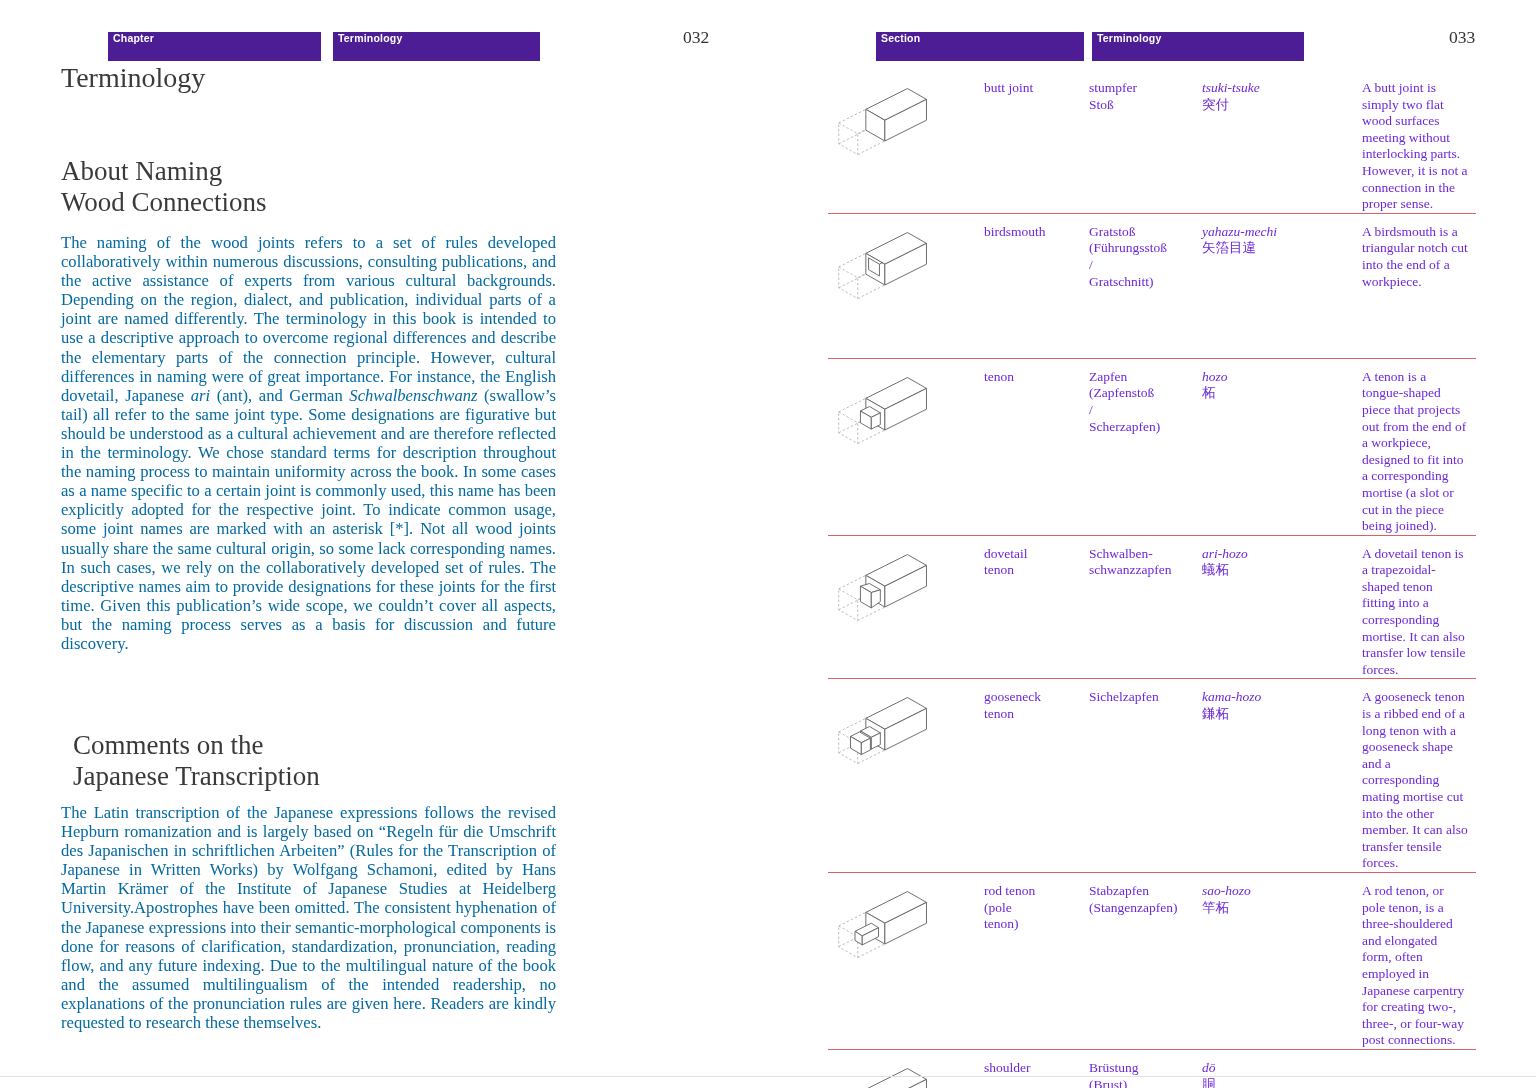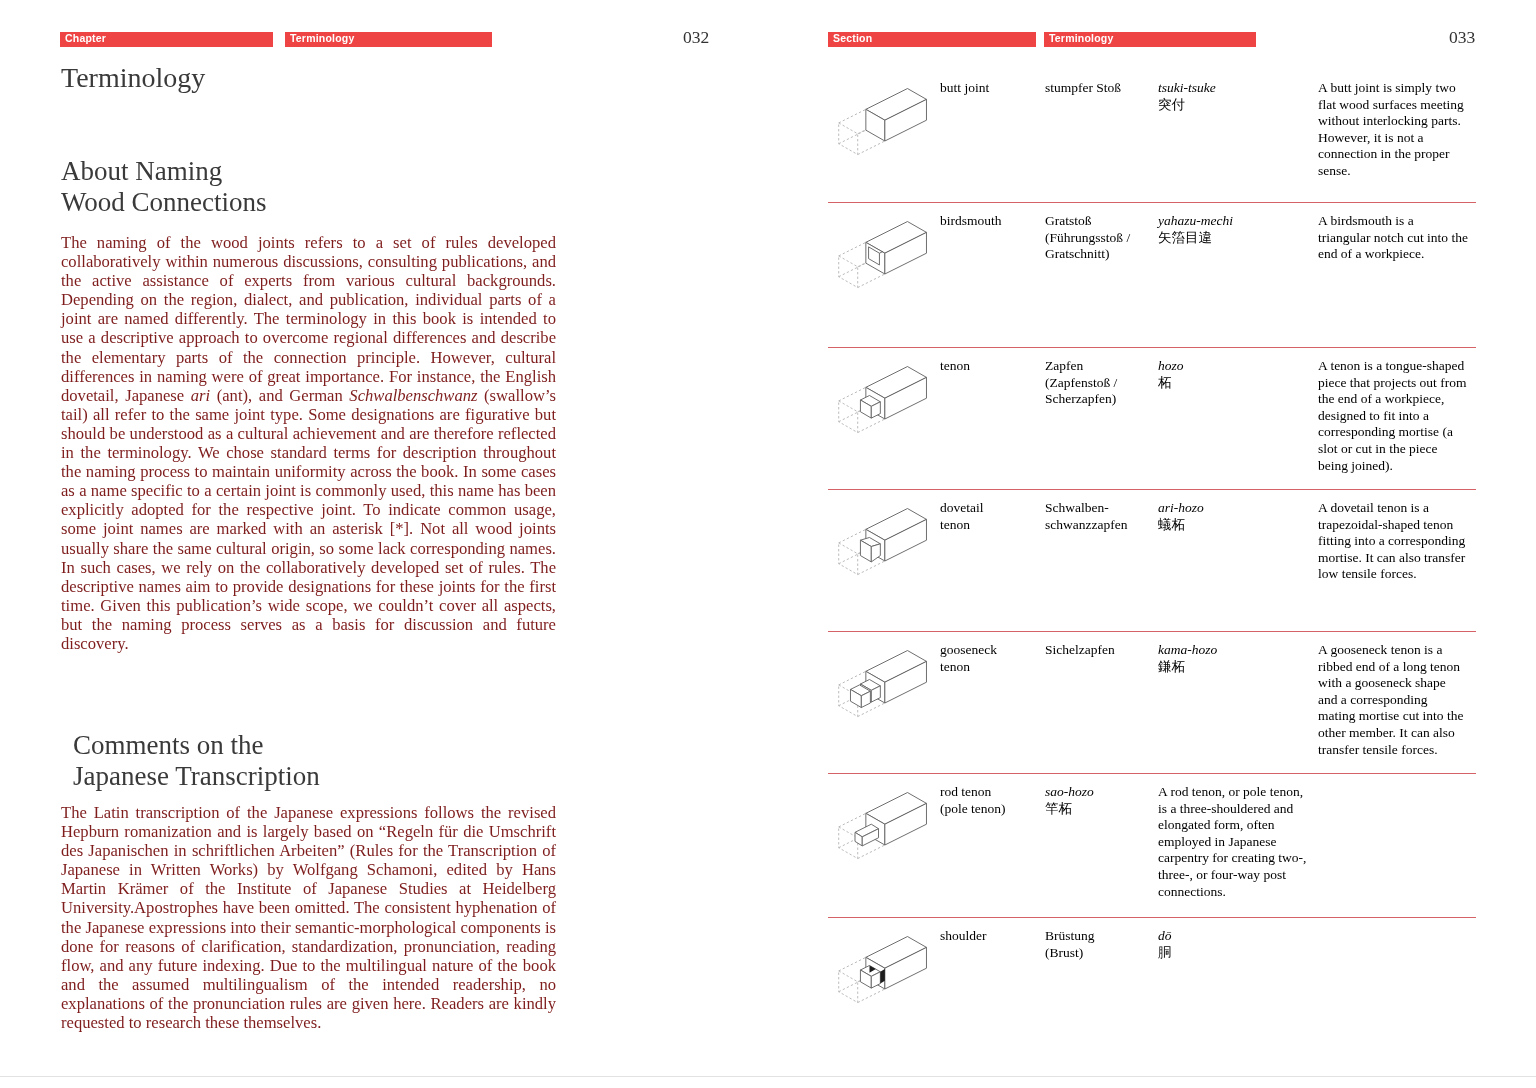--- a/index.html
+++ b/index.html
@@ -2,59 +2,59 @@
 <html><head>
 <meta charset="utf-8">
 <style>
   html,body{margin:0;padding:0;}
   body{
     width:1536px;height:1088px;position:relative;background:#ffffff;overflow:hidden;
     font-family:"Liberation Serif",serif;color:#3e3e3e;
     -webkit-font-smoothing:antialiased;
   }
   .redbar{
-    position:absolute;top:32px;height:15px;background:#ef4444;color:#fff;
+    position:absolute;top:32px;height:29px;background:#4c1d95;color:#fff;
     font:700 10.5px/13px "Liberation Sans",sans-serif;
-    padding-left:5px;box-sizing:border-box;letter-spacing:.2px;
+    padding-left:5px;box-sizing:border-box;letter-spacing:.2px;margin-left:48px;
   }
   #bar-chapter{left:60px;width:213px;}
   #bar-chapter-value{left:285px;width:207px;}
   #bar-section{left:828px;width:208px;}
   #bar-section-value{left:1044px;width:212px;}
   .pagenum{position:absolute;top:27px;font:400 17.5px/20px "Liberation Serif",serif;color:#333;}
   #pagenum-left{left:683px;}
   #pagenum-right{left:1449px;}
 
   .page-title{position:absolute;left:61px;top:62px;font:400 28px/32px "Liberation Serif",serif;color:#3a3a3a;}
   .heading{position:absolute;left:61px;font:400 27px/30.5px "Liberation Serif",serif;color:#3a3a3a;}
   #heading-about{top:156px;}
   #heading-comments{top:718px;}
   .bodypara{
     position:absolute;left:61px;width:495px;
-    font:400 16.6px/19.1px "Liberation Serif",serif;color:#7f1d1d;
+    font:400 16.6px/19.1px "Liberation Serif",serif;color:#0369a1;
     text-align:justify;margin:0;
   }
   #para-about{top:233px;}
   #para-comments{top:803px;}
   .bodypara i{font-style:italic;}
 
   #joint-table{position:absolute;left:828px;top:70px;width:648px;}
   .trow{
     display:grid;grid-template-columns:112px 105px 113px 160px 1fr;
     border-bottom:1px solid rgba(196,37,44,.72);
     box-sizing:border-box;
   }
   .trow.r1{min-height:133px;}
   .trow.r2{min-height:145px;}
   .trow.r3,.trow.r4,.trow.r5{min-height:142px;}
   .trow.r6{min-height:144px;}
   .trow.r7{min-height:150px;border-bottom:none;}
   .cell{
-    font:400 13.5px/16.6px "Liberation Serif",serif;color:#000000;
-    padding:10px 8px 0 0;white-space:pre-line;
+    font:400 13.5px/16.6px "Liberation Serif",serif;color:#6d28d9;
+    padding:10px 8px 0 0;white-space:pre-line;margin-left:44px;
   }
   .icon-cell{padding:6px 0 0 8px;}
   .ja-romaji{font-style:italic;}
   .ja-kanji{font-style:normal;}
   .icon-cell svg{display:block;}
   .s{fill:#ffffff;stroke:#5f5f5f;stroke-width:1;stroke-linejoin:round;}
   .sl{fill:none;stroke:#5f5f5f;stroke-width:1;stroke-linejoin:round;}
   .d{fill:none;stroke:#ababab;stroke-width:.9;stroke-dasharray:2.6 2.4;stroke-linejoin:round;}
   .blk{fill:#1d1d1d;stroke:none;}
   #page-bottom-line{position:absolute;left:0;top:1076px;width:1536px;height:1px;background:#e2e2e2;}
@@ -198,20 +198,22 @@
         <path class="s" d="M33 32 L79 9 L100 21 L54 44 Z"></path>
         <path class="s" d="M33 32 L54 44 L54 67 L33 55 Z"></path>
         <path class="s" d="M54 44 L100 21 L100 44 L54 67 Z"></path>
         <path class="s" d="M39 44 L47 49 L29 58 L21 53 Z"></path>
         <path class="s" d="M21 53 L29 58 L29 68 L21 63 Z"></path>
         <path class="s" d="M29 58 L47 49 L47 59 L29 68 Z"></path>
       </svg>
     </div>
     <div class="cell">rod tenon
 (pole tenon)</div>
+    <div class="cell">Stabzapfen
+(Stangenzapfen)</div>
     <div class="cell"><span class="ja-romaji">sao-hozo</span>
 <span class="ja-kanji">竿柘</span></div>
     <div class="cell">A rod tenon, or pole tenon, is a three-shouldered and elongated form, often employed in Japanese carpentry for creating two-, three-, or four-way post connections.</div>
   </div>
 
   <div class="trow r7">
     <div class="icon-cell">
       <svg width="95" height="92" viewBox="0 0 105 92">
         <path class="d" d="M3 47 L24 59 L24 82 L3 70 Z"></path>
         <path class="d" d="M3 47 L33 32 M24 59 L54 44 M3 70 L33 55 M24 82 L54 67"></path>

